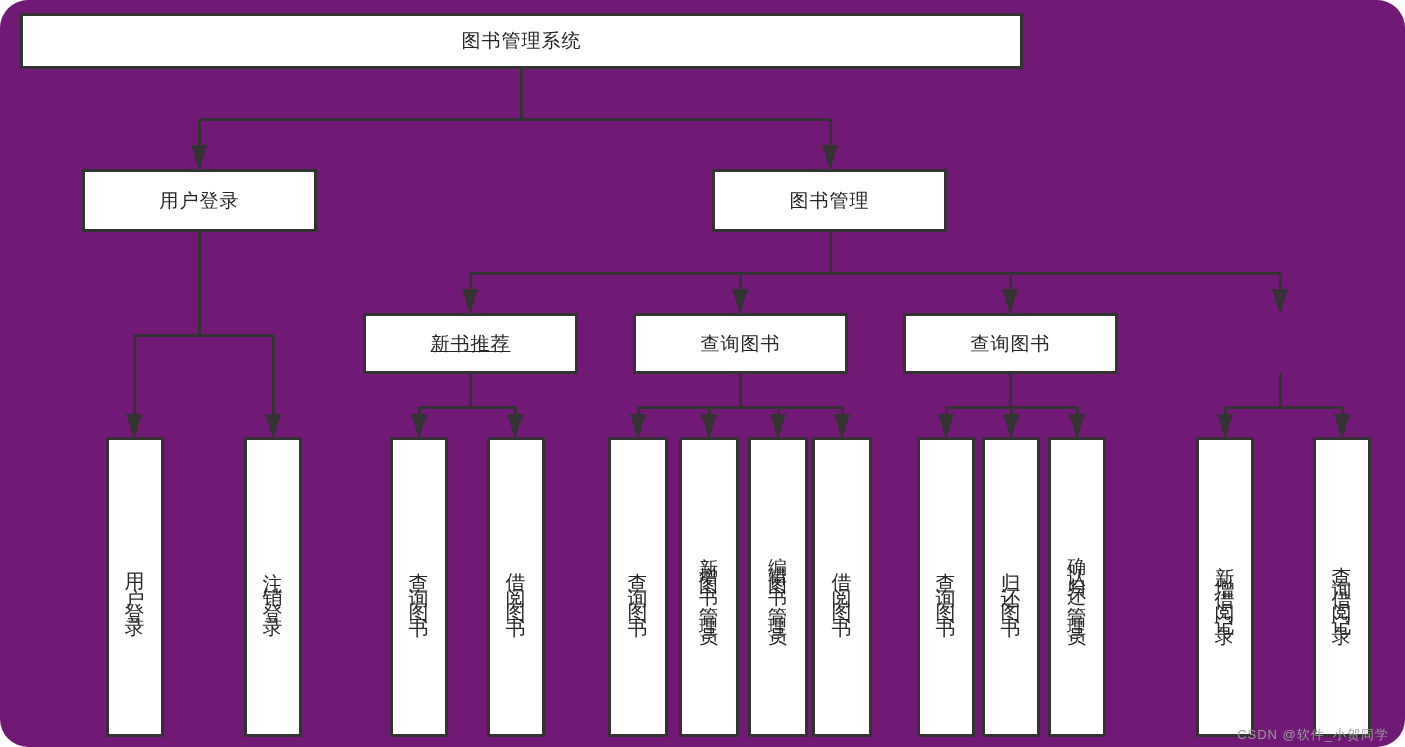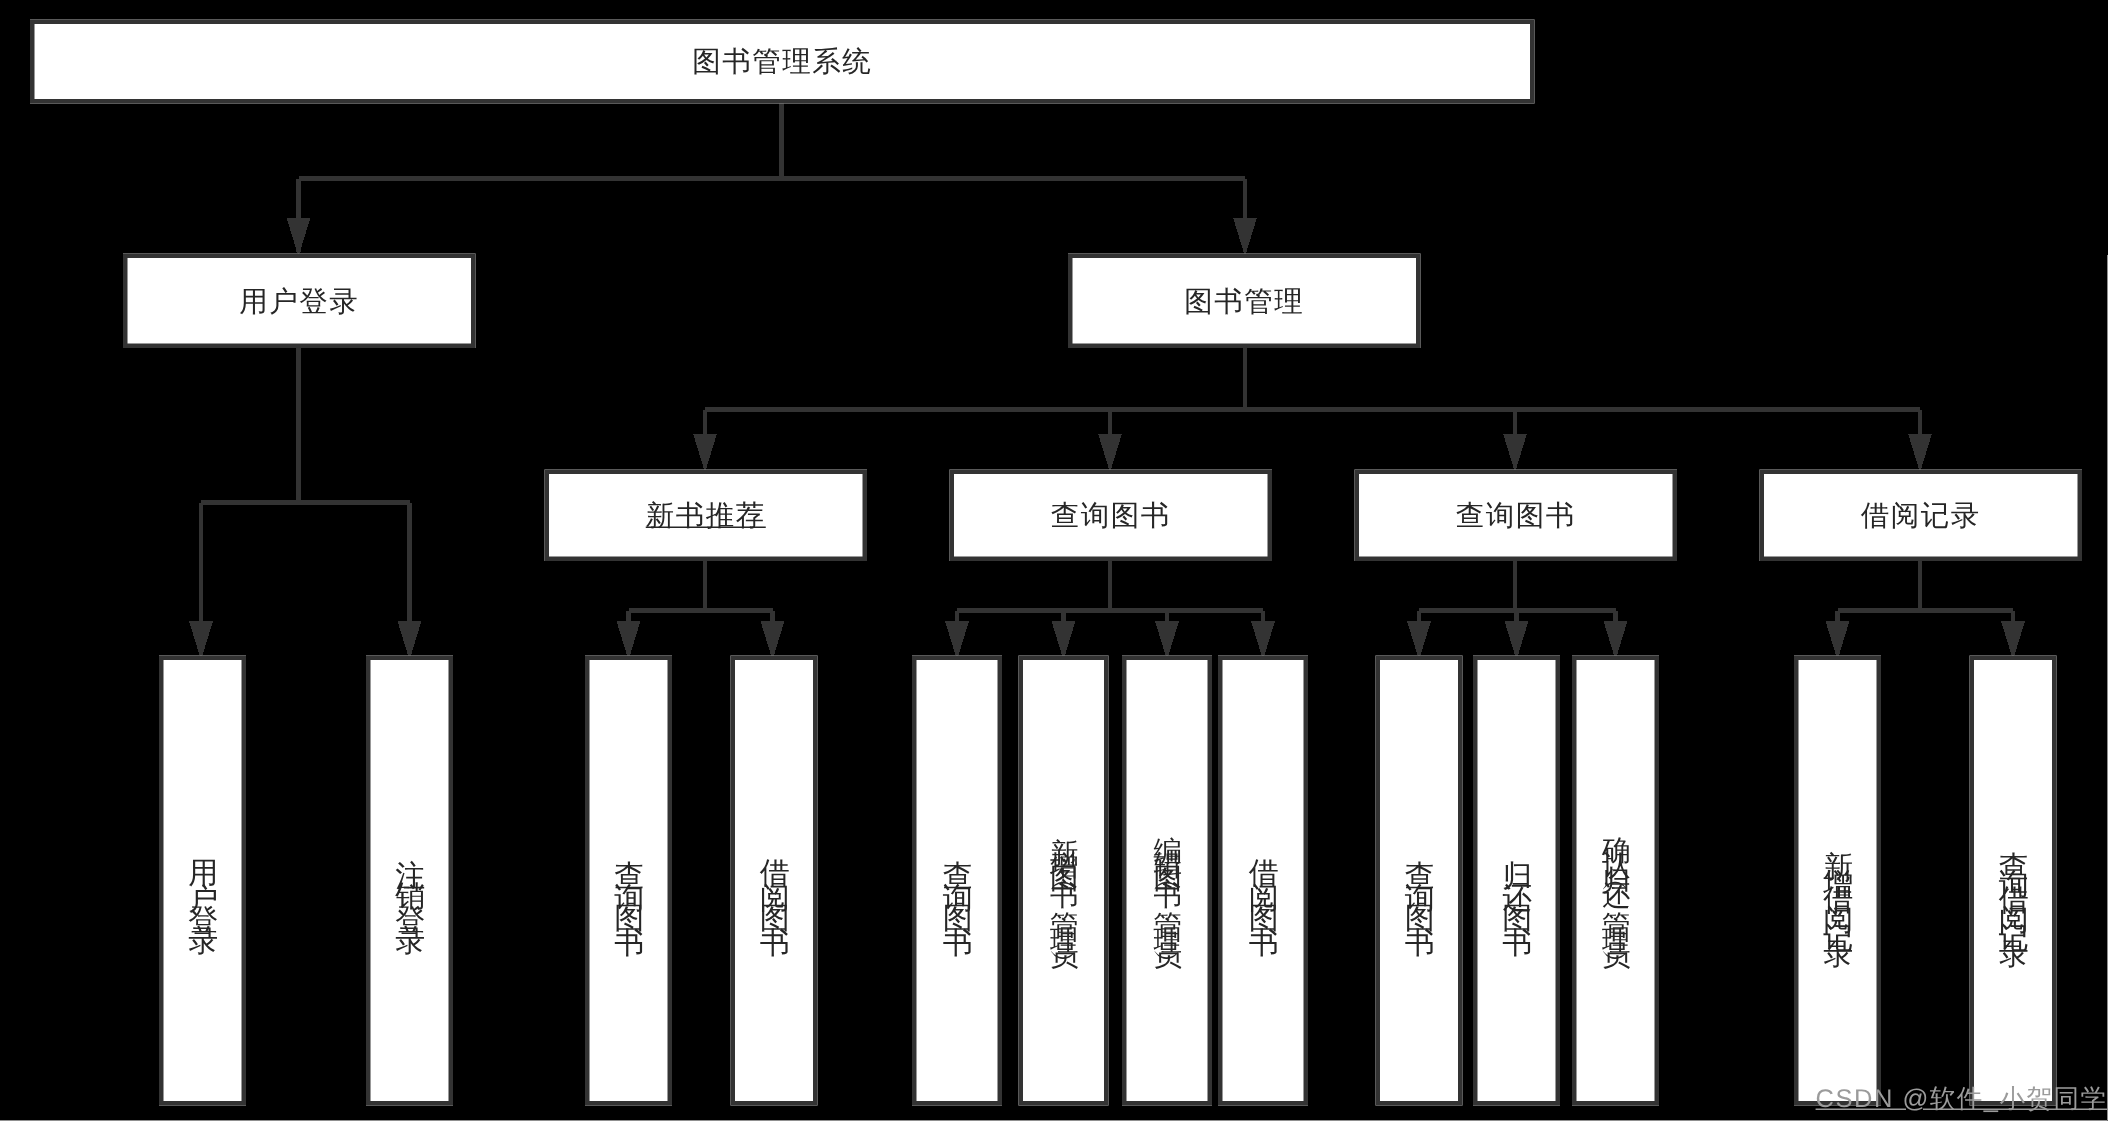--- a/index.html
+++ b/index.html
@@ -1,18 +1,18 @@
 <!DOCTYPE html>
 <html><head>
 <meta charset="utf-8">
 <style>
   html,body{margin:0;padding:0;background:#ffffff;}
   .canvas{
-    position:relative;width:1405px;height:747px;background:#000000;overflow:hidden;
-    font-family:"Liberation Sans","DejaVu Sans",sans-serif;color:#262626;
+    position:relative;width:1405px;height:747px;background:#701a75;overflow:hidden;
+    font-family:"Liberation Sans","DejaVu Sans",sans-serif;color:#262626;border-radius:28px;
   }
   .connectors{position:absolute;left:0;top:0;}
   .connectors path{stroke:#333333;stroke-width:3;fill:none;}
   .connectors polygon{fill:#333333;stroke:none;}
   .node{
     position:absolute;box-sizing:border-box;background:#ffffff;border:3px solid #333333;
     display:flex;align-items:center;justify-content:center;z-index:2;
   }
   .node.h span{font-size:19px;letter-spacing:1px;white-space:nowrap;}
   .node.v span{
@@ -42,22 +42,22 @@
   .n-l-add    {left:679px;top:437px;width:60px;height:300px;}
   .n-l-edit   {left:748px;top:437px;width:60px;height:300px;}
   .n-l-b2     {left:812px;top:437px;width:60px;height:300px;}
   .n-l-q3     {left:917px;top:437px;width:58px;height:300px;}
   .n-l-return {left:982px;top:437px;width:58px;height:300px;}
   .n-l-confirm{left:1048px;top:437px;width:58px;height:300px;}
   .n-l-addrec {left:1196px;top:437px;width:58px;height:300px;}
   .n-l-qrec   {left:1313px;top:437px;width:58px;height:300px;}
 
   .watermark{
-    position:absolute;right:0;bottom:3px;z-index:10;
-    font-size:17px;color:#9b9b9b;letter-spacing:1px;white-space:nowrap;text-decoration:underline;
+    position:absolute;right:16px;bottom:3px;z-index:10;
+    font-size:13px;color:#9b9b9b;letter-spacing:1px;white-space:nowrap;
   }
 </style>
 </head>
 <body>
 
 <div class="canvas">
 
   <svg class="connectors" width="1405" height="747" viewBox="0 0 1405 747" shape-rendering="crispEdges">
 
     <path d="M521 68 V119"></path>
@@ -133,23 +133,20 @@
 
   <div class="node h n-new-book">
     <span>新书推荐</span>
   </div>
   <div class="node h n-borrowing">
     <span>查询图书</span>
   </div>
   <div class="node h n-current">
     <span>查询图书</span>
   </div>
-  <div class="node h n-records">
-    <span>借阅记录</span>
-  </div>
 
   <div class="node v v4 n-l-login">
     <span>用户登录</span>
   </div>
   <div class="node v v4 n-l-logout">
     <span>注销登录</span>
   </div>
 
   <div class="node v v4 n-l-q1">
     <span>查询图书</span>

